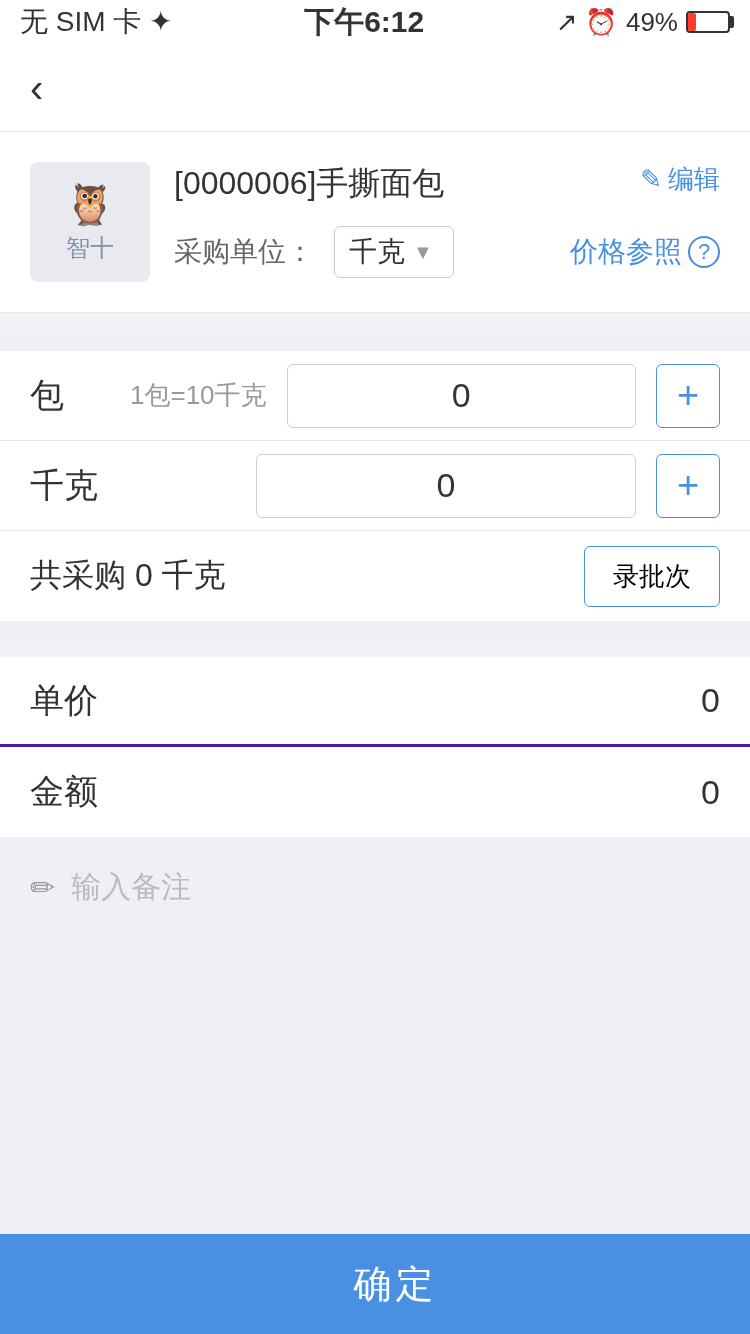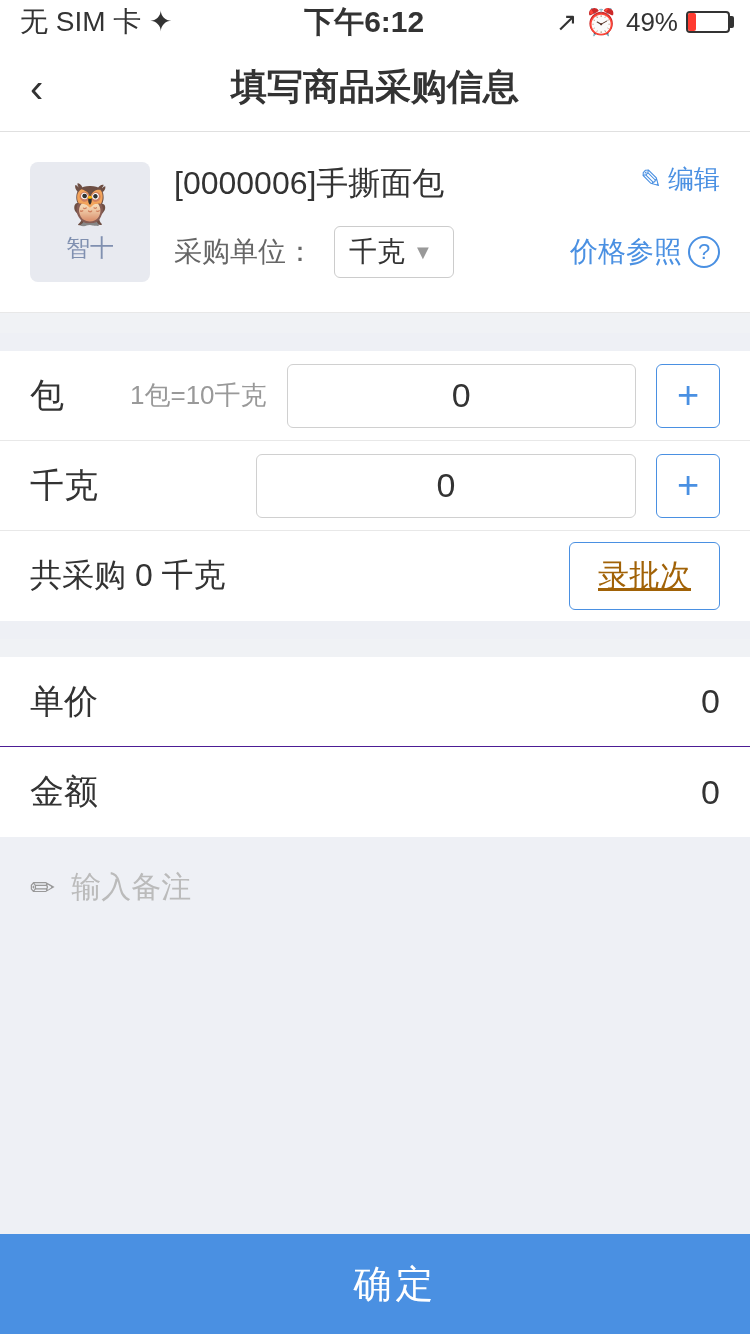--- a/index.html
+++ b/index.html
@@ -208,39 +208,38 @@
       justify-content: space-between;
     }
     .total-text {
       font-size: 32px;
       color: #333;
     }
     .batch-btn {
       border: 1px solid #4a90e2;
       border-radius: 6px;
       padding: 12px 28px;
-      font-size: 31px;
-      color: #a16207;
-      cursor: pointer;
-      background: #fff;
-      text-decoration: underline;
+      font-size: 26px;
+      color: #000000;
+      cursor: pointer;
+      background: #fff;
     }
 
     
     .price-section {
       background: #fff;
       margin-top: 18px;
     }
     .price-row {
       display: flex;
       align-items: center;
       justify-content: space-between;
       padding: 0 30px;
       height: 90px;
-      border-bottom: 1px solid #4c1d95;
+      border-bottom: 3px solid #4c1d95;
     }
     .price-label {
       font-size: 34px;
       color: #333;
     }
     .price-value {
       font-size: 34px;
       color: #333;
     }
 
@@ -302,21 +301,20 @@
       <span>⏰</span>
       <span>49%</span>
       <div class="battery">
         <div class="battery-fill"></div>
       </div>
     </div>
   </div>
 
   <div class="nav-bar">
     <div class="nav-back">‹</div>
-    <div class="nav-title">填写商品采购信息</div>
   </div>
 
   <div class="product-card">
     <div class="product-image">
       <span>🦉</span>
       <span class="product-logo-text">智十</span>
     </div>
     <div class="product-info">
       <div class="product-top-row">
         <div class="product-name">

